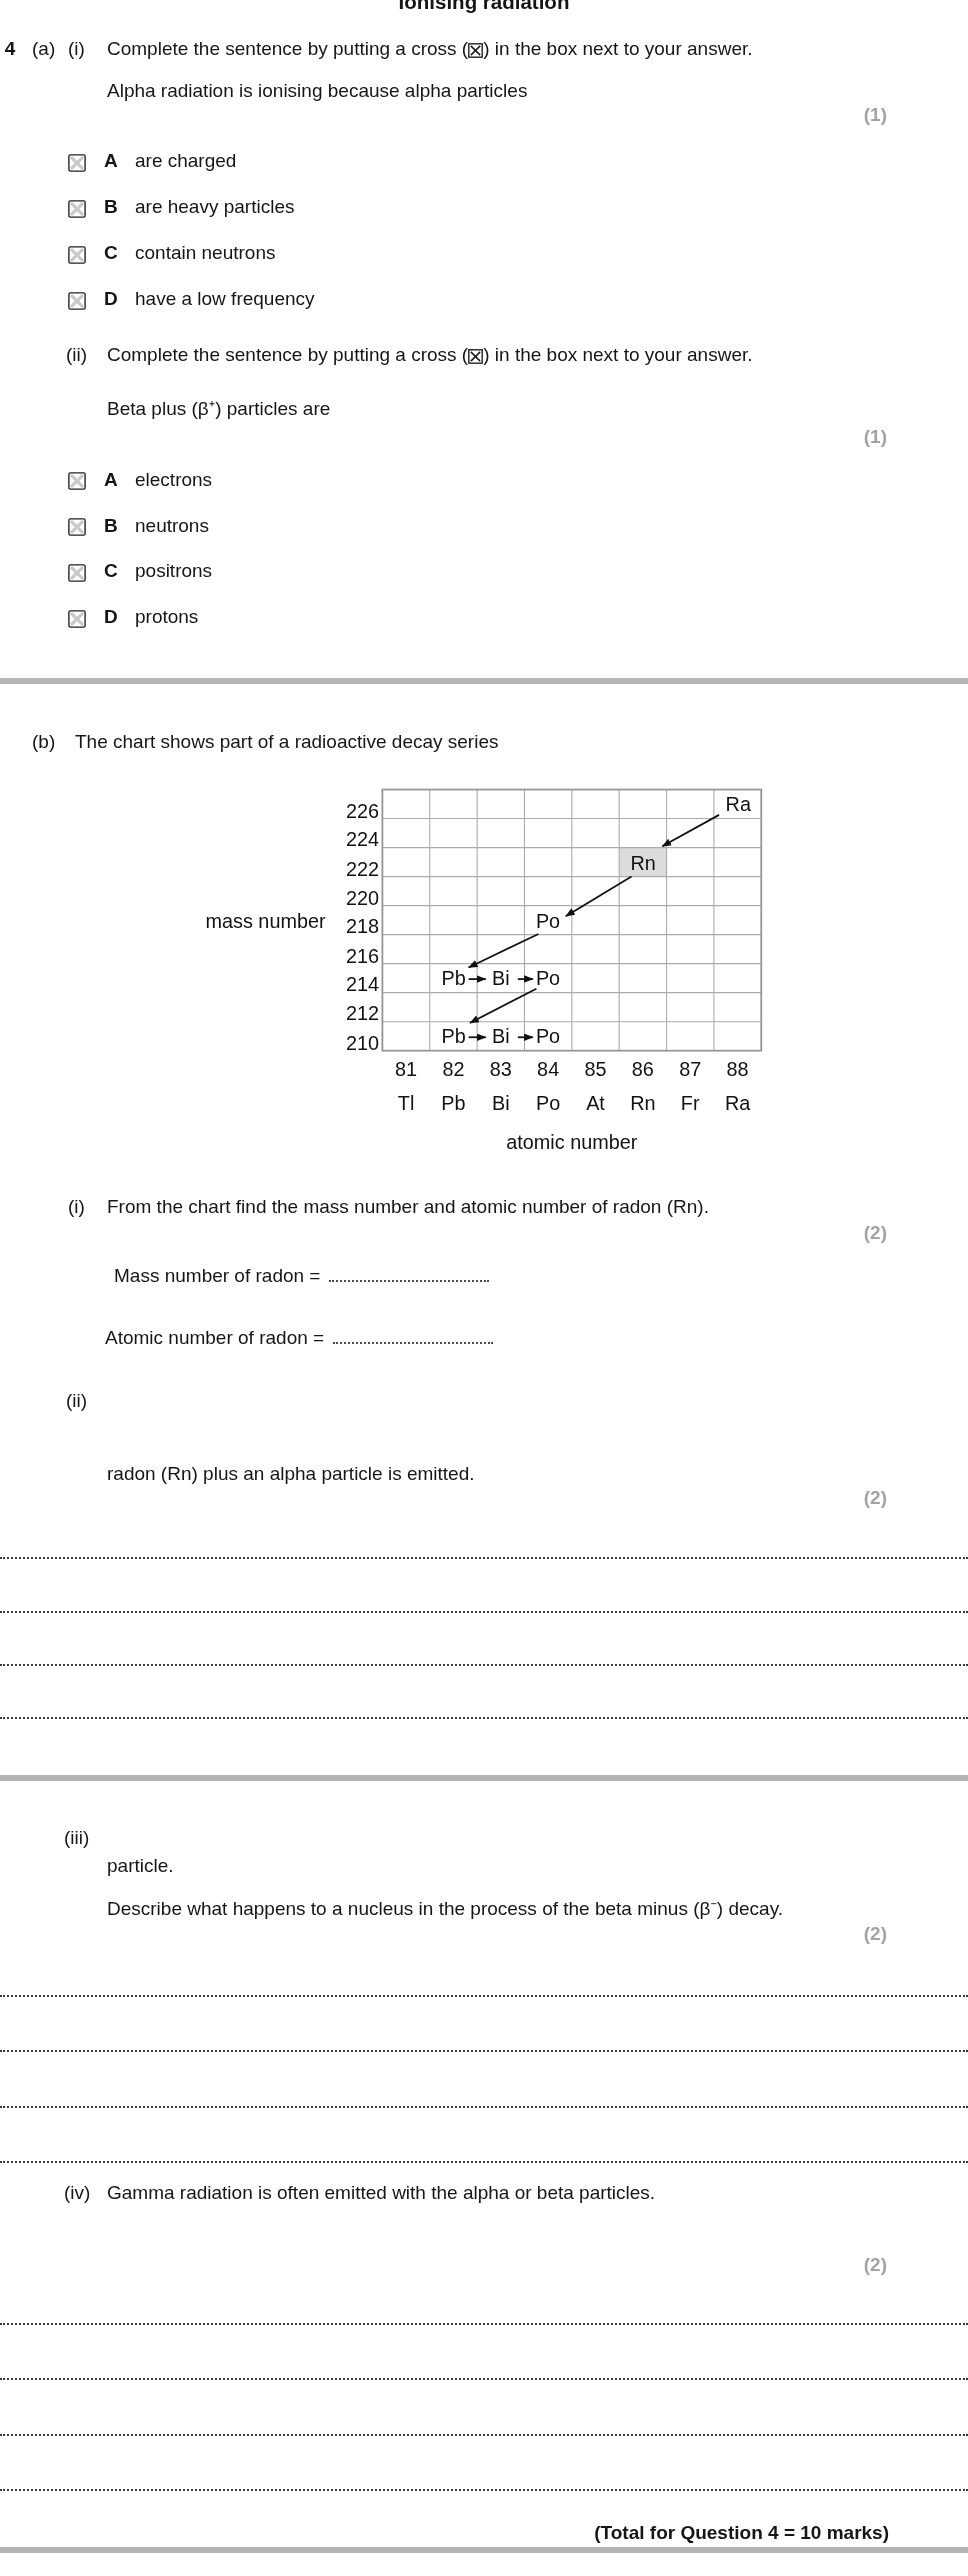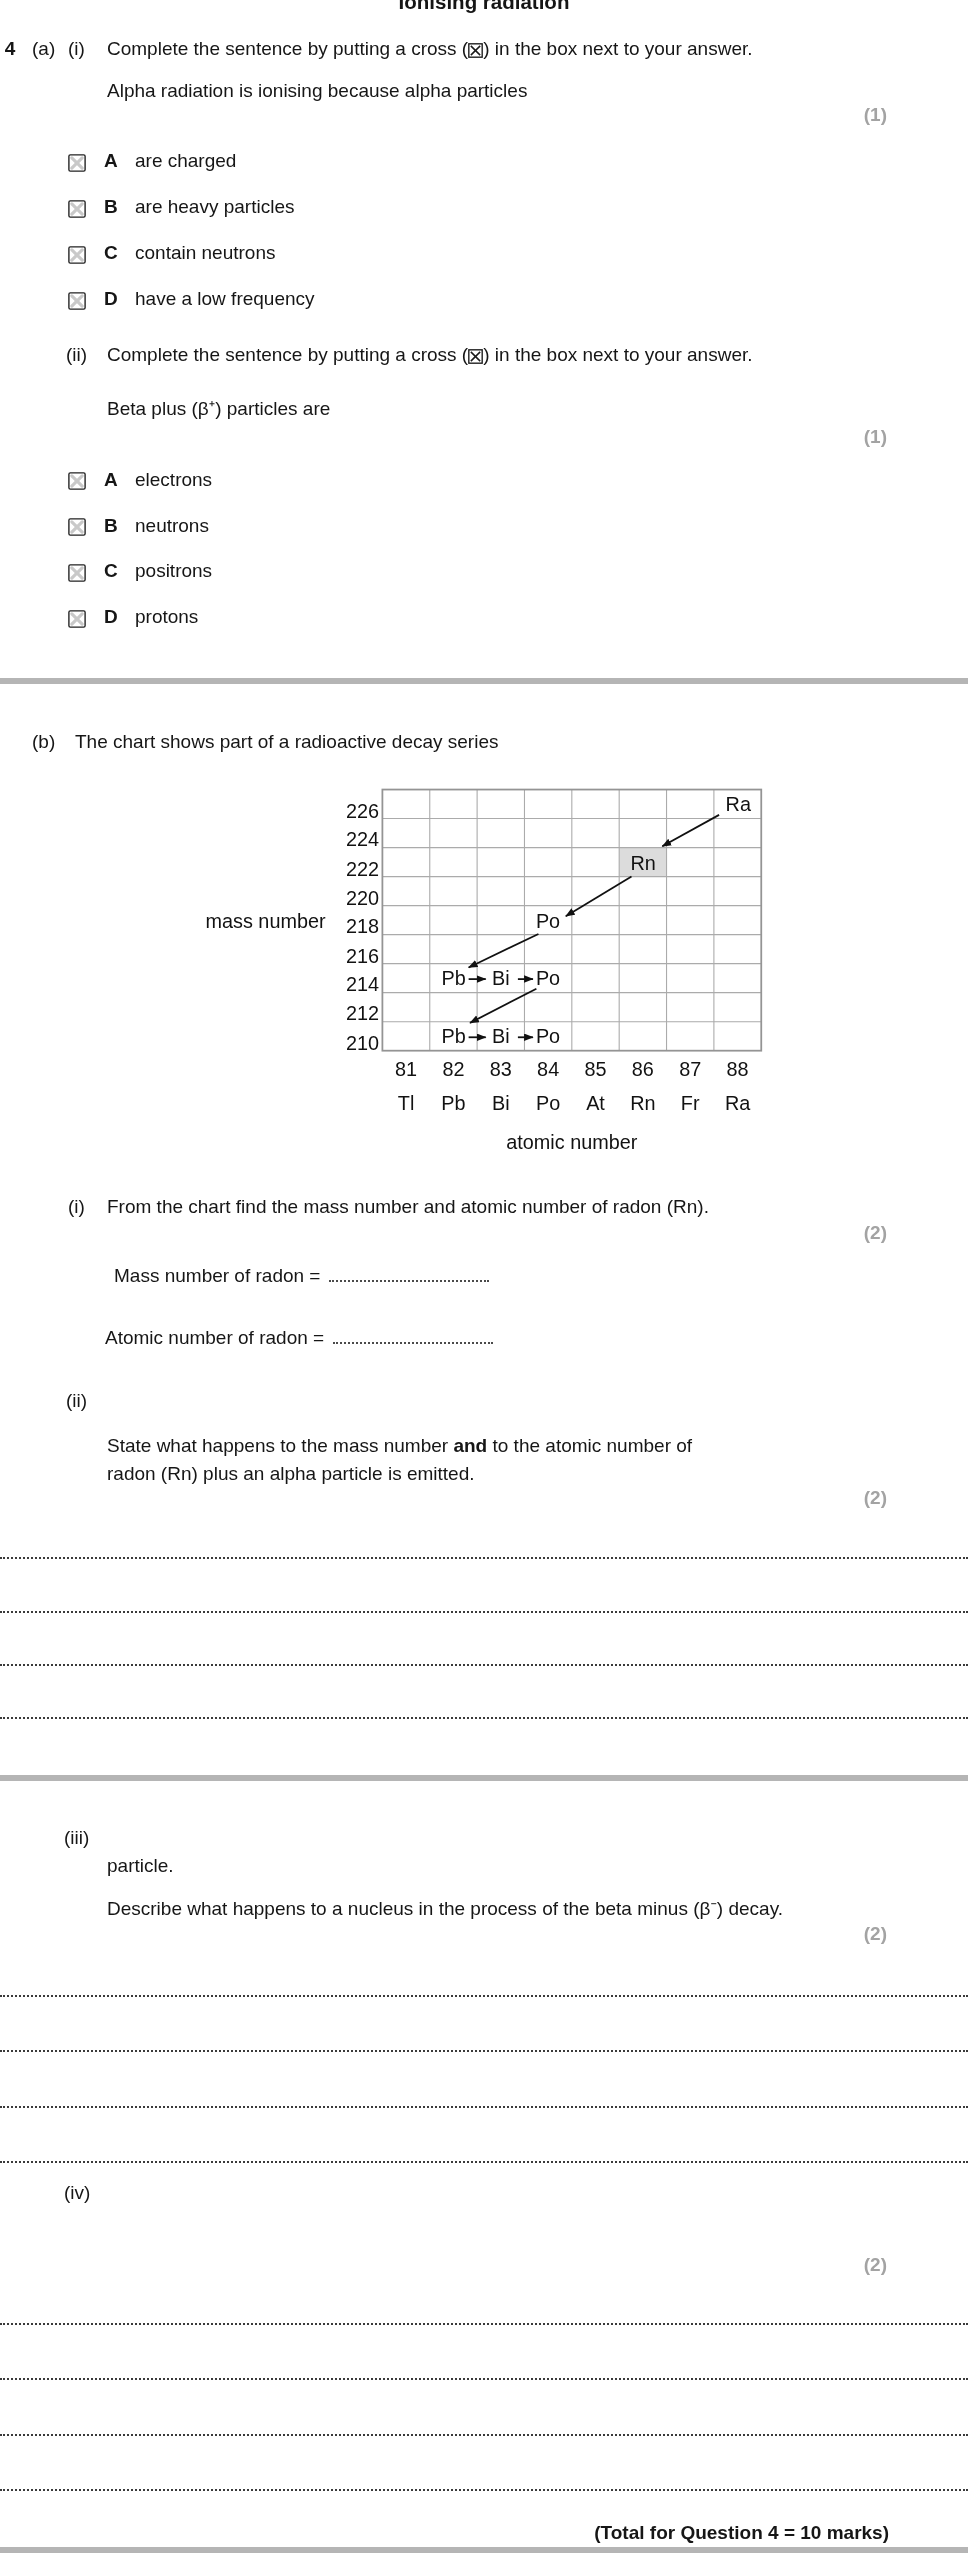--- a/index.html
+++ b/index.html
@@ -202,23 +202,20 @@
   <div class="mark" style="top:1221px">(2)</div>
 
   <div class="t" style="left:114px;top:1264px">
     <span>Mass number of radon =</span><span class="leader"></span>
   </div>
   <div class="t" style="left:105px;top:1326px">
     <span>Atomic number of radon =</span><span class="leader"></span>
   </div>
 
   <div class="t" style="left:66px;top:1389px">(ii)</div>
-  <div class="t" style="left:107px;top:1434px">
-    <span>State what happens to the mass number </span><span class="b">and</span><span> to the atomic number of</span>
-  </div>
   <div class="t" style="left:107px;top:1462px">radon (Rn) plus an alpha particle is emitted.</div>
   <div class="mark" style="top:1486px">(2)</div>
 
   <div class="ansline" style="top:1557px"></div>
   <div class="ansline" style="top:1611px"></div>
   <div class="ansline" style="top:1664px"></div>
   <div class="ansline" style="top:1717px"></div>
 
   <div class="divider" style="top:1775px"></div>
 
@@ -226,20 +223,21 @@
   <div class="t" style="left:107px;top:1854px">particle.</div>
   <div class="t" style="left:107px;top:1897px">Describe what happens to a nucleus in the process of the beta minus (β⁻) decay.</div>
   <div class="mark" style="top:1922px">(2)</div>
 
   <div class="ansline" style="top:1995px"></div>
   <div class="ansline" style="top:2050px"></div>
   <div class="ansline" style="top:2106px"></div>
   <div class="ansline" style="top:2161px"></div>
 
   <div class="t" style="left:64px;top:2181px">(iv)</div>
+  <div class="t" style="left:107px;top:2181px">Gamma radiation is often emitted with the alpha or beta particles.</div>
   <div class="mark" style="top:2253px">(2)</div>
 
   <div class="ansline" style="top:2323px"></div>
   <div class="ansline" style="top:2378px"></div>
   <div class="ansline" style="top:2434px"></div>
   <div class="ansline" style="top:2489px"></div>
 
   <div class="t b" style="right:79px;top:2521px">(Total for Question 4 = 10 marks)</div>
   <div class="divider" style="top:2547px;height:5.5px"></div>
 

